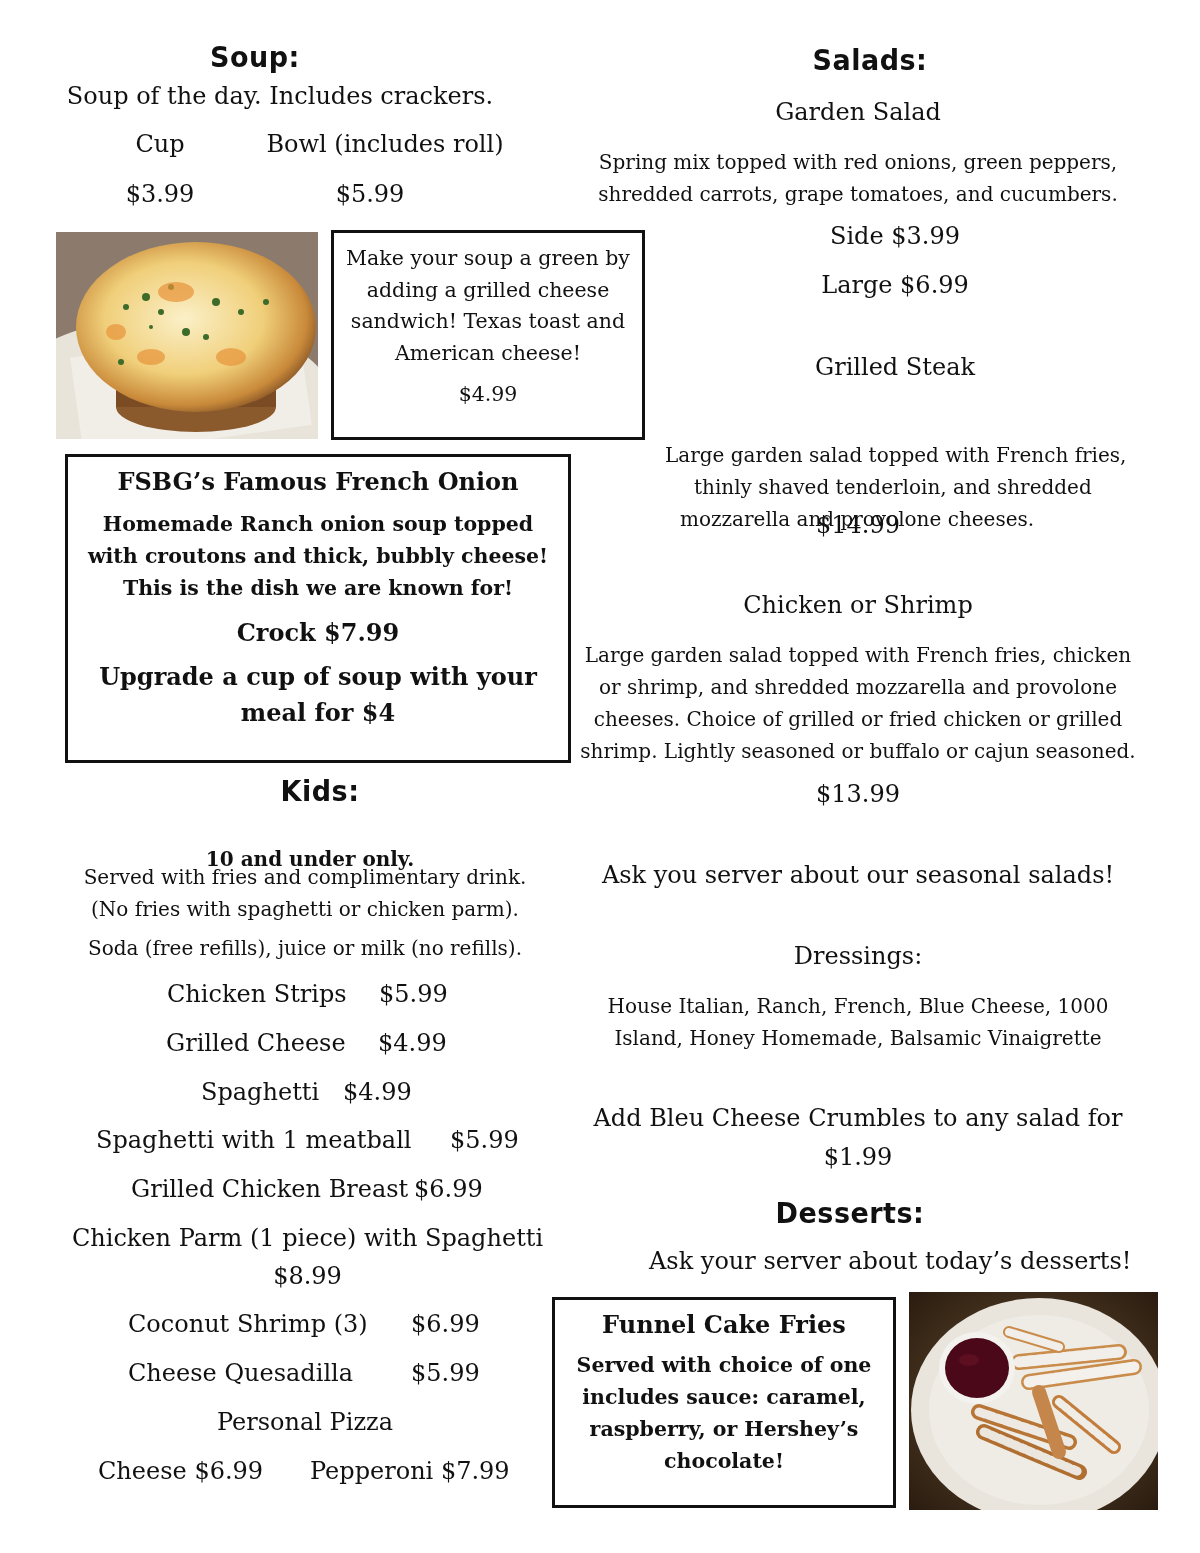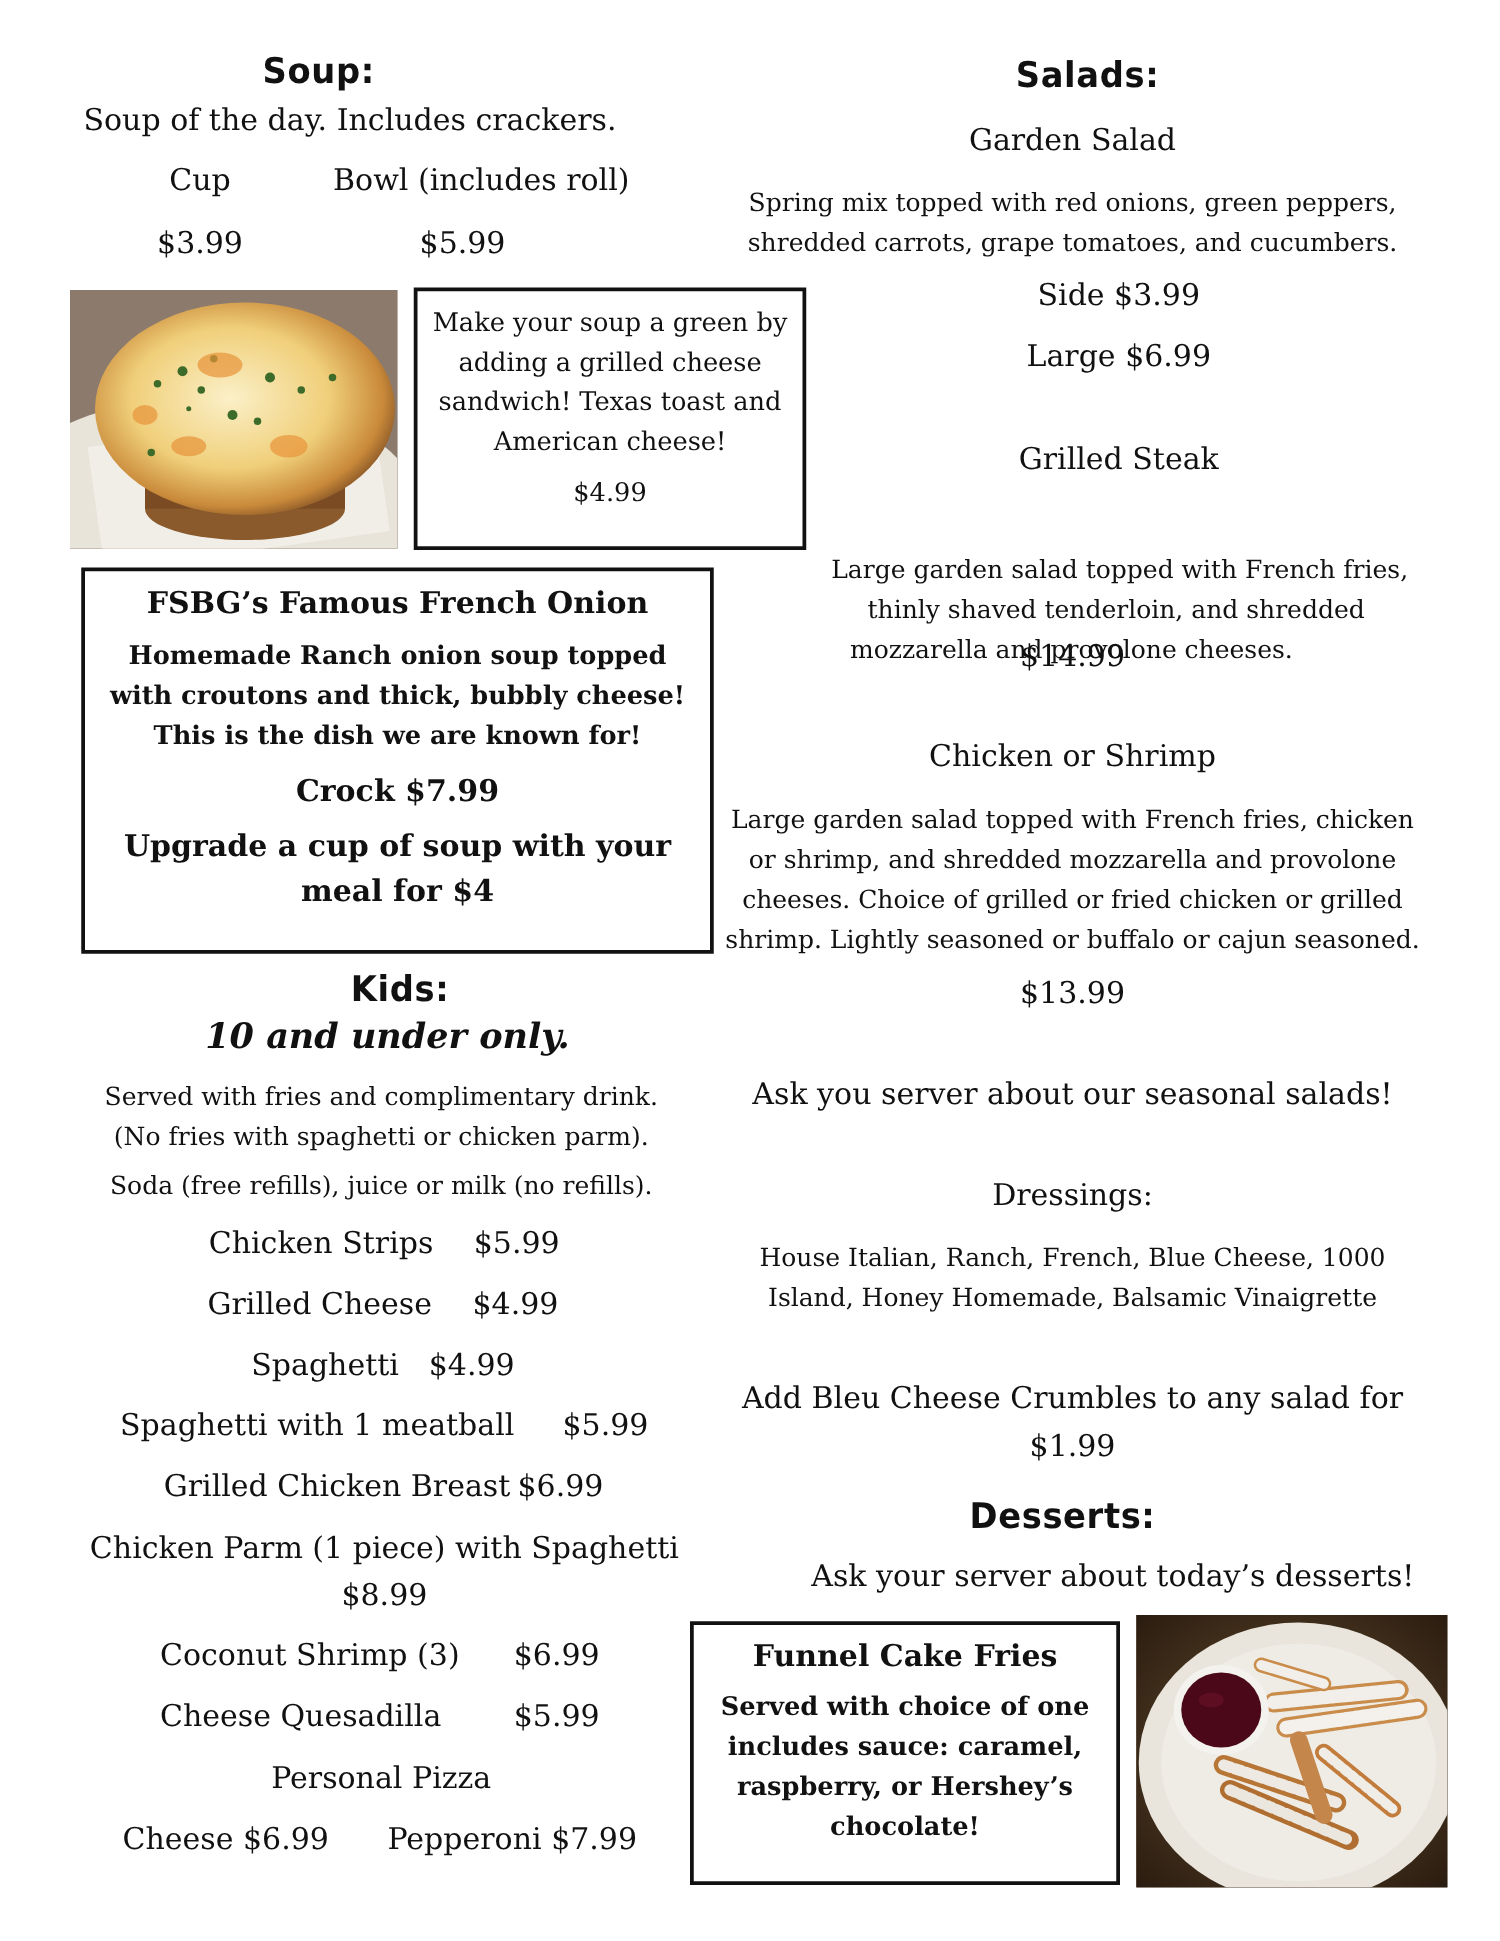--- a/index.html
+++ b/index.html
@@ -83,21 +83,21 @@
     <div>This is the dish we are known for!</div>
   </div>
   <div class="center bold" style="font-size:24px; margin-top:14px;">Crock $7.99</div>
   <div class="center bold" style="font-size:24px; margin-top:12px; line-height:36px;">
     <div>Upgrade a cup of soup with your</div>
     <div>meal for $4</div>
   </div>
 </div>
 
 <div class="abs center heading" style="left:240px; top:776px; width:160px;">Kids:</div>
-<div class="abs center bold" style="left:100px; top:812px; width:420px; font-size:28px; font-style:italic;">10 and under only.</div>
+<div class="abs center bold" style="left:100px; top:847px; width:420px; font-size:20px; ">10 and under only.</div>
 
 <div class="abs center t20" style="left:40px; top:861px; width:530px; line-height:32px;">
   <div>Served with fries and complimentary drink.</div>
   <div>(No fries with spaghetti or chicken parm).</div>
 </div>
 <div class="abs center t20" style="left:40px; top:936px; width:530px;">Soda (free refills), juice or milk (no refills).</div>
 
 <div class="abs t24" style="left:167px; top:980px;">Chicken Strips</div>
 <div class="abs t24" style="left:379px; top:980px;">$5.99</div>
 

